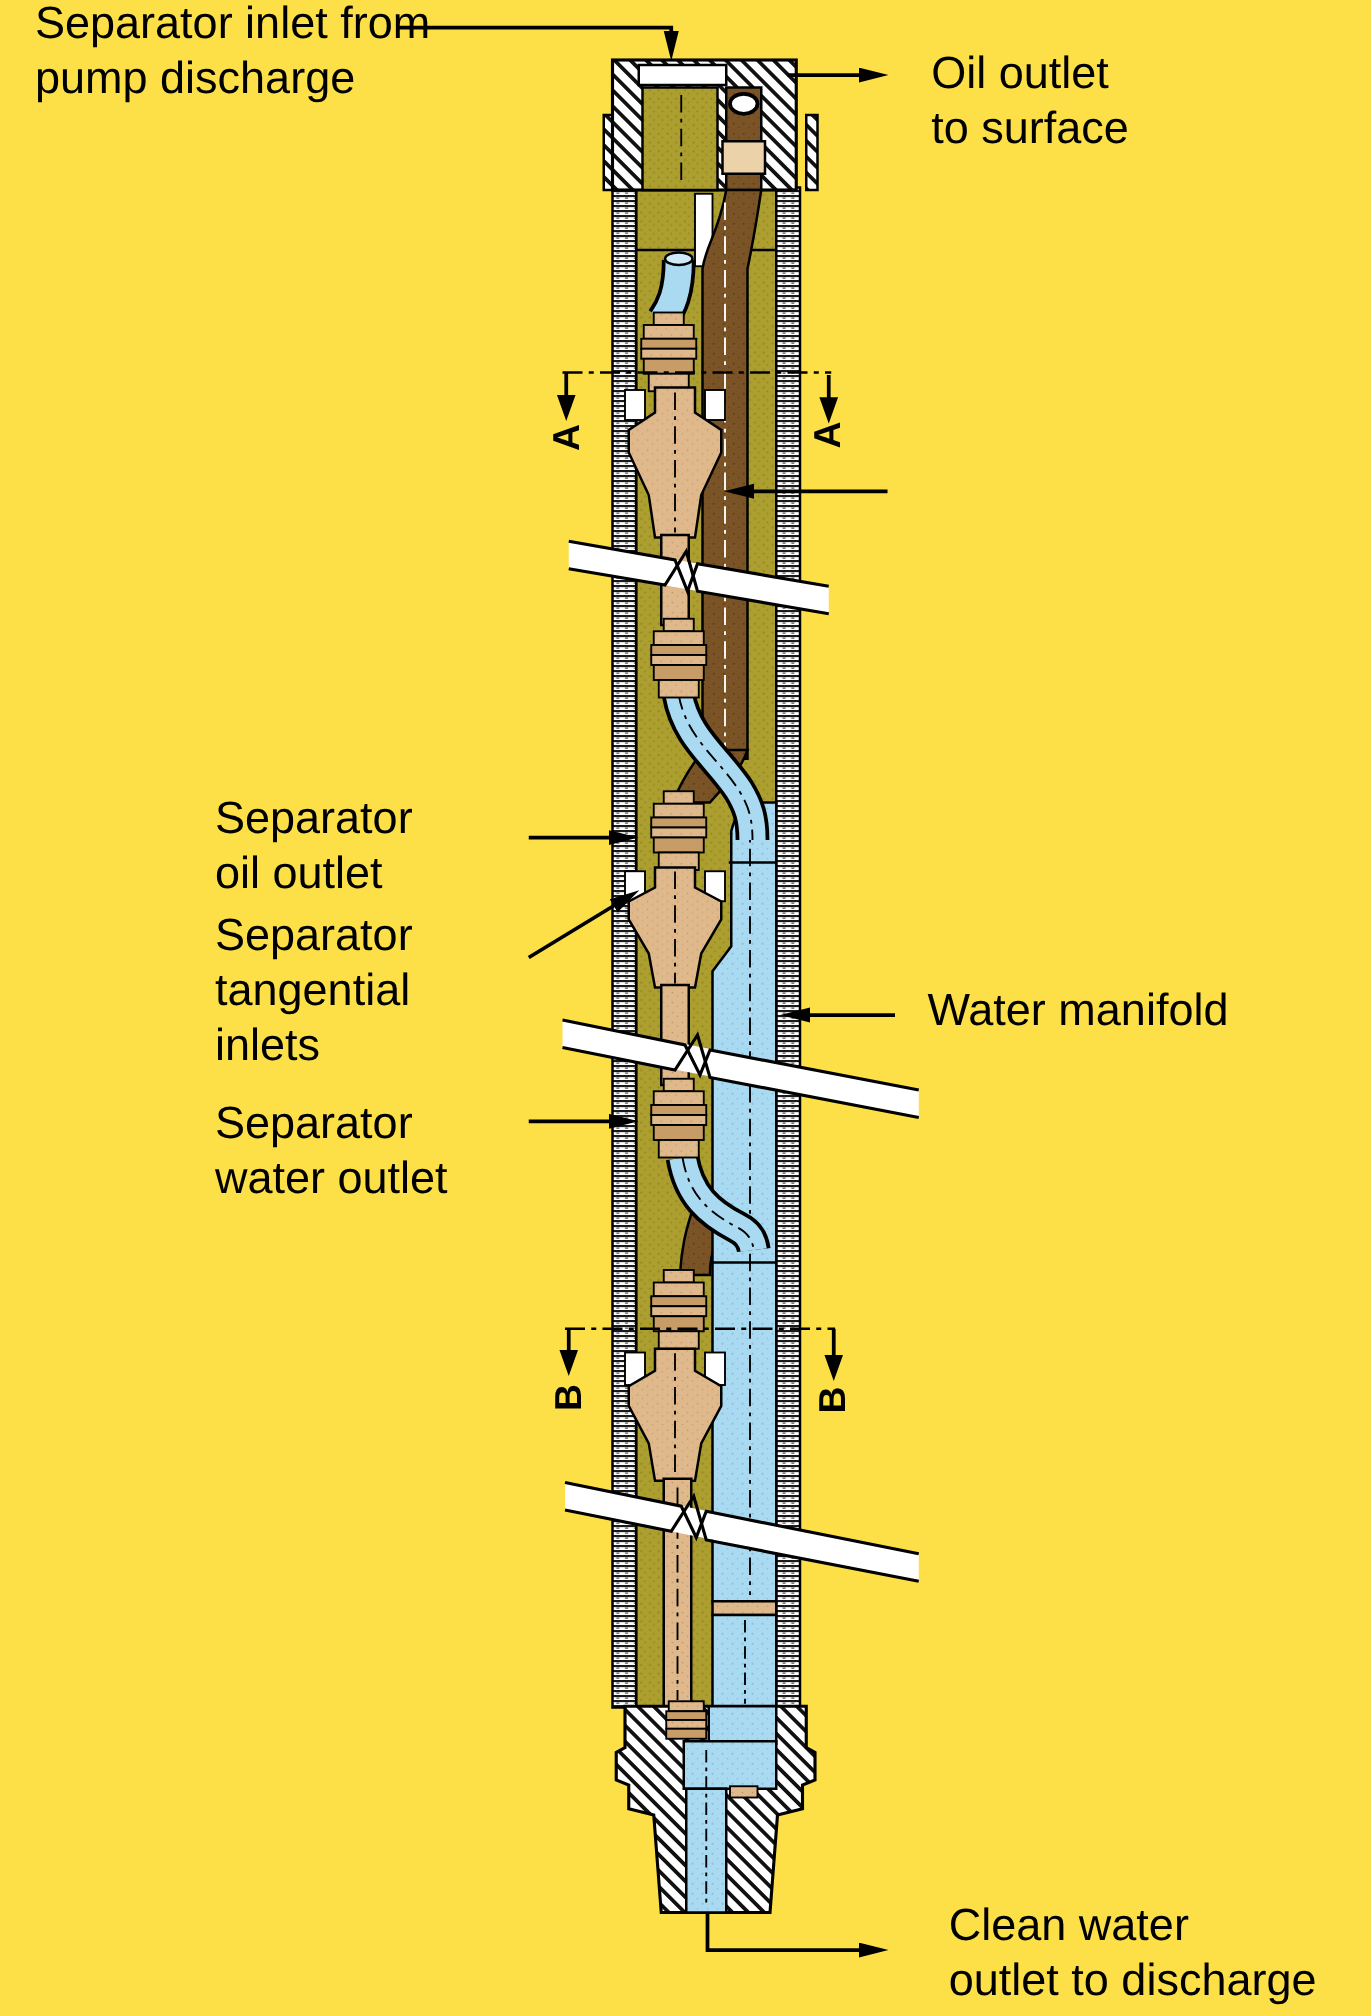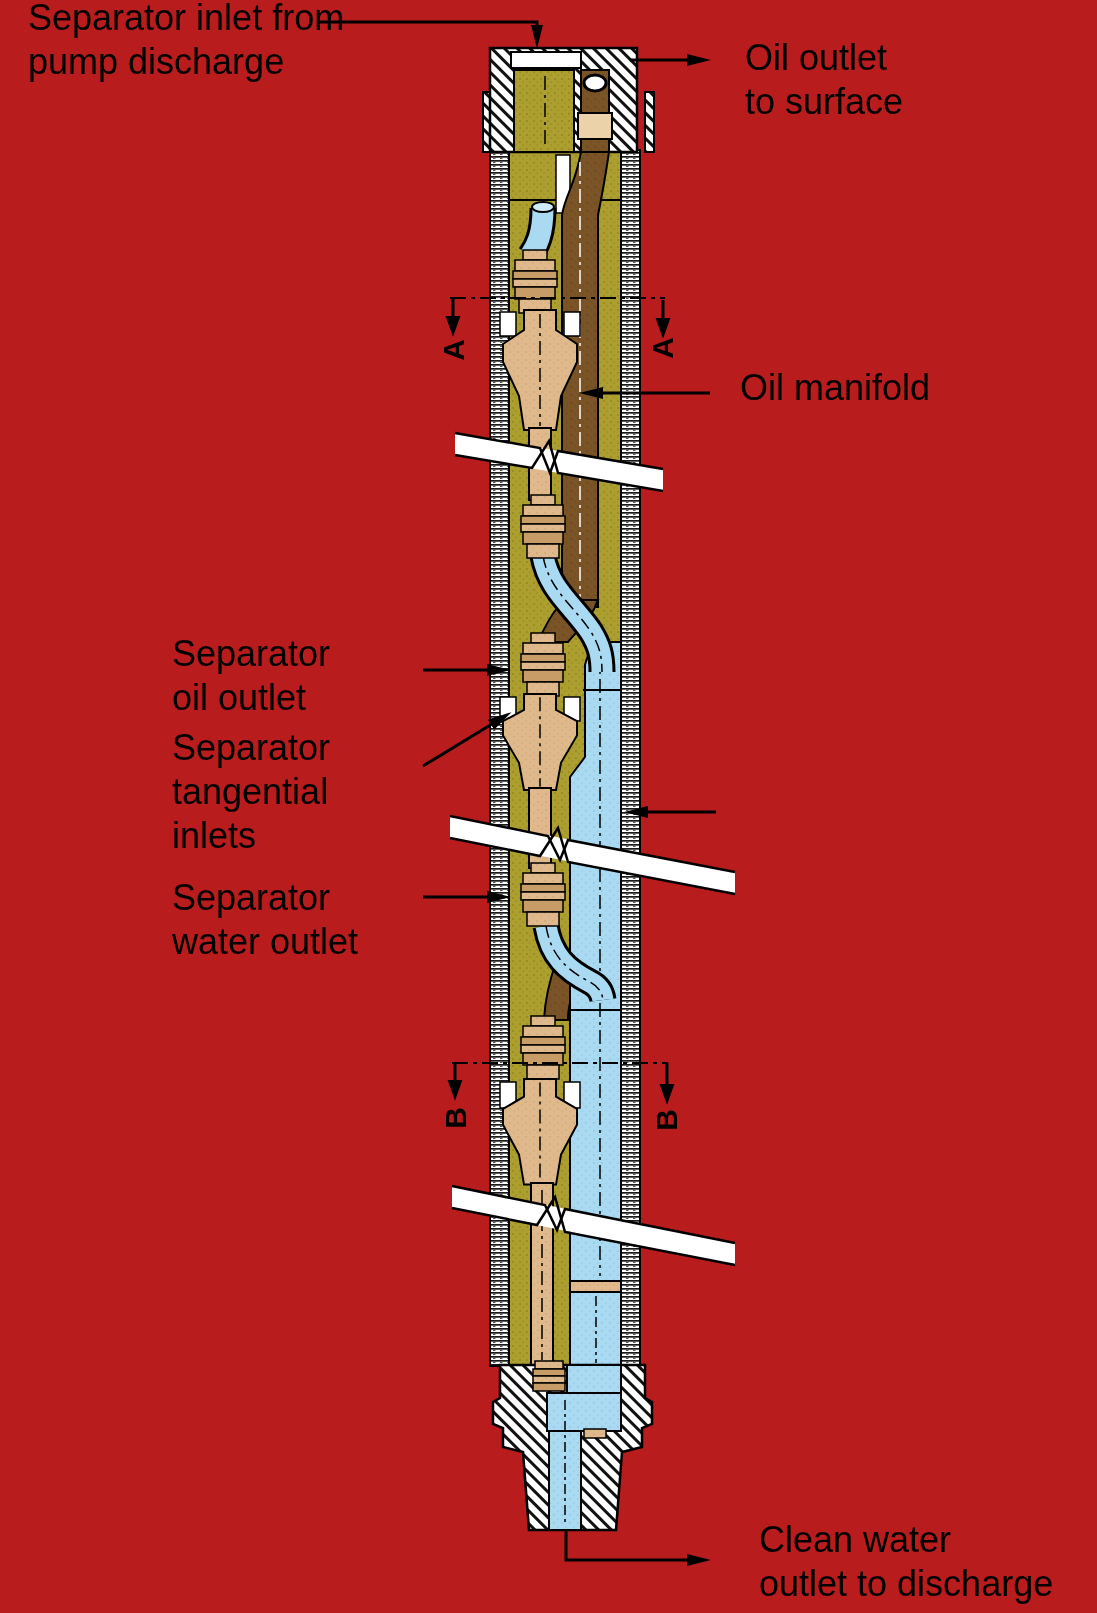--- a/index.html
+++ b/index.html
@@ -1,16 +1,16 @@
 <!DOCTYPE html>
 <html><head>
 <meta charset="utf-8">
 <style>
   html,body{margin:0;padding:0;background:#ffffff;}
-  #stage{position:relative;width:1097px;height:1613px;background:#b91c1c;overflow:hidden;
+  #stage{position:relative;width:1097px;height:1613px;background:#fde047;overflow:hidden;
          font-family:"Liberation Sans", sans-serif;}
   svg{position:absolute;left:0;top:0;}
   .lbl{position:absolute;font-size:36px;line-height:44px;color:#000;white-space:pre-line;}
   .sec-letter{position:absolute;width:44px;height:44px;display:flex;align-items:center;justify-content:center;
               font-size:30px;font-weight:bold;color:#000;transform:rotate(-90deg);}
 </style>
 </head>
 <body>
 
 <div id="stage">
@@ -198,26 +198,26 @@
     <path d="M 716,812 L 647,812" marker-end="url(#ah)"></path>
     <path d="M 423,897 L 488,897" marker-end="url(#ah)"></path>
     <path d="M 566,1530 L 566,1560 L 688,1560" marker-end="url(#ah)"></path>
   </g>
 </svg>
 
 <div class="lbl" style="left:28px;top:-4px;">Separator inlet from
 pump discharge</div>
 <div class="lbl" style="left:745px;top:36px;">Oil outlet
 to surface</div>
-<div class="lbl" style="left:740px;top:366px;">Oil manifold</div>
 <div class="lbl" style="left:172px;top:632px;">Separator
 oil outlet</div>
 <div class="lbl" style="left:172px;top:726px;">Separator
 tangential
 inlets</div>
+<div class="lbl" style="left:742px;top:786px;">Water manifold</div>
 <div class="lbl" style="left:172px;top:876px;">Separator
 water outlet</div>
 <div class="lbl" style="left:728px;top:1518px;margin-left:31px;">Clean water
 outlet to discharge</div>
 
 <div class="sec-letter" style="left:432px;top:328px;">A</div>
 <div class="sec-letter" style="left:641px;top:326px;">A</div>
 <div class="sec-letter" style="left:434px;top:1096px;">B</div>
 <div class="sec-letter" style="left:645px;top:1098px;">B</div>
 

